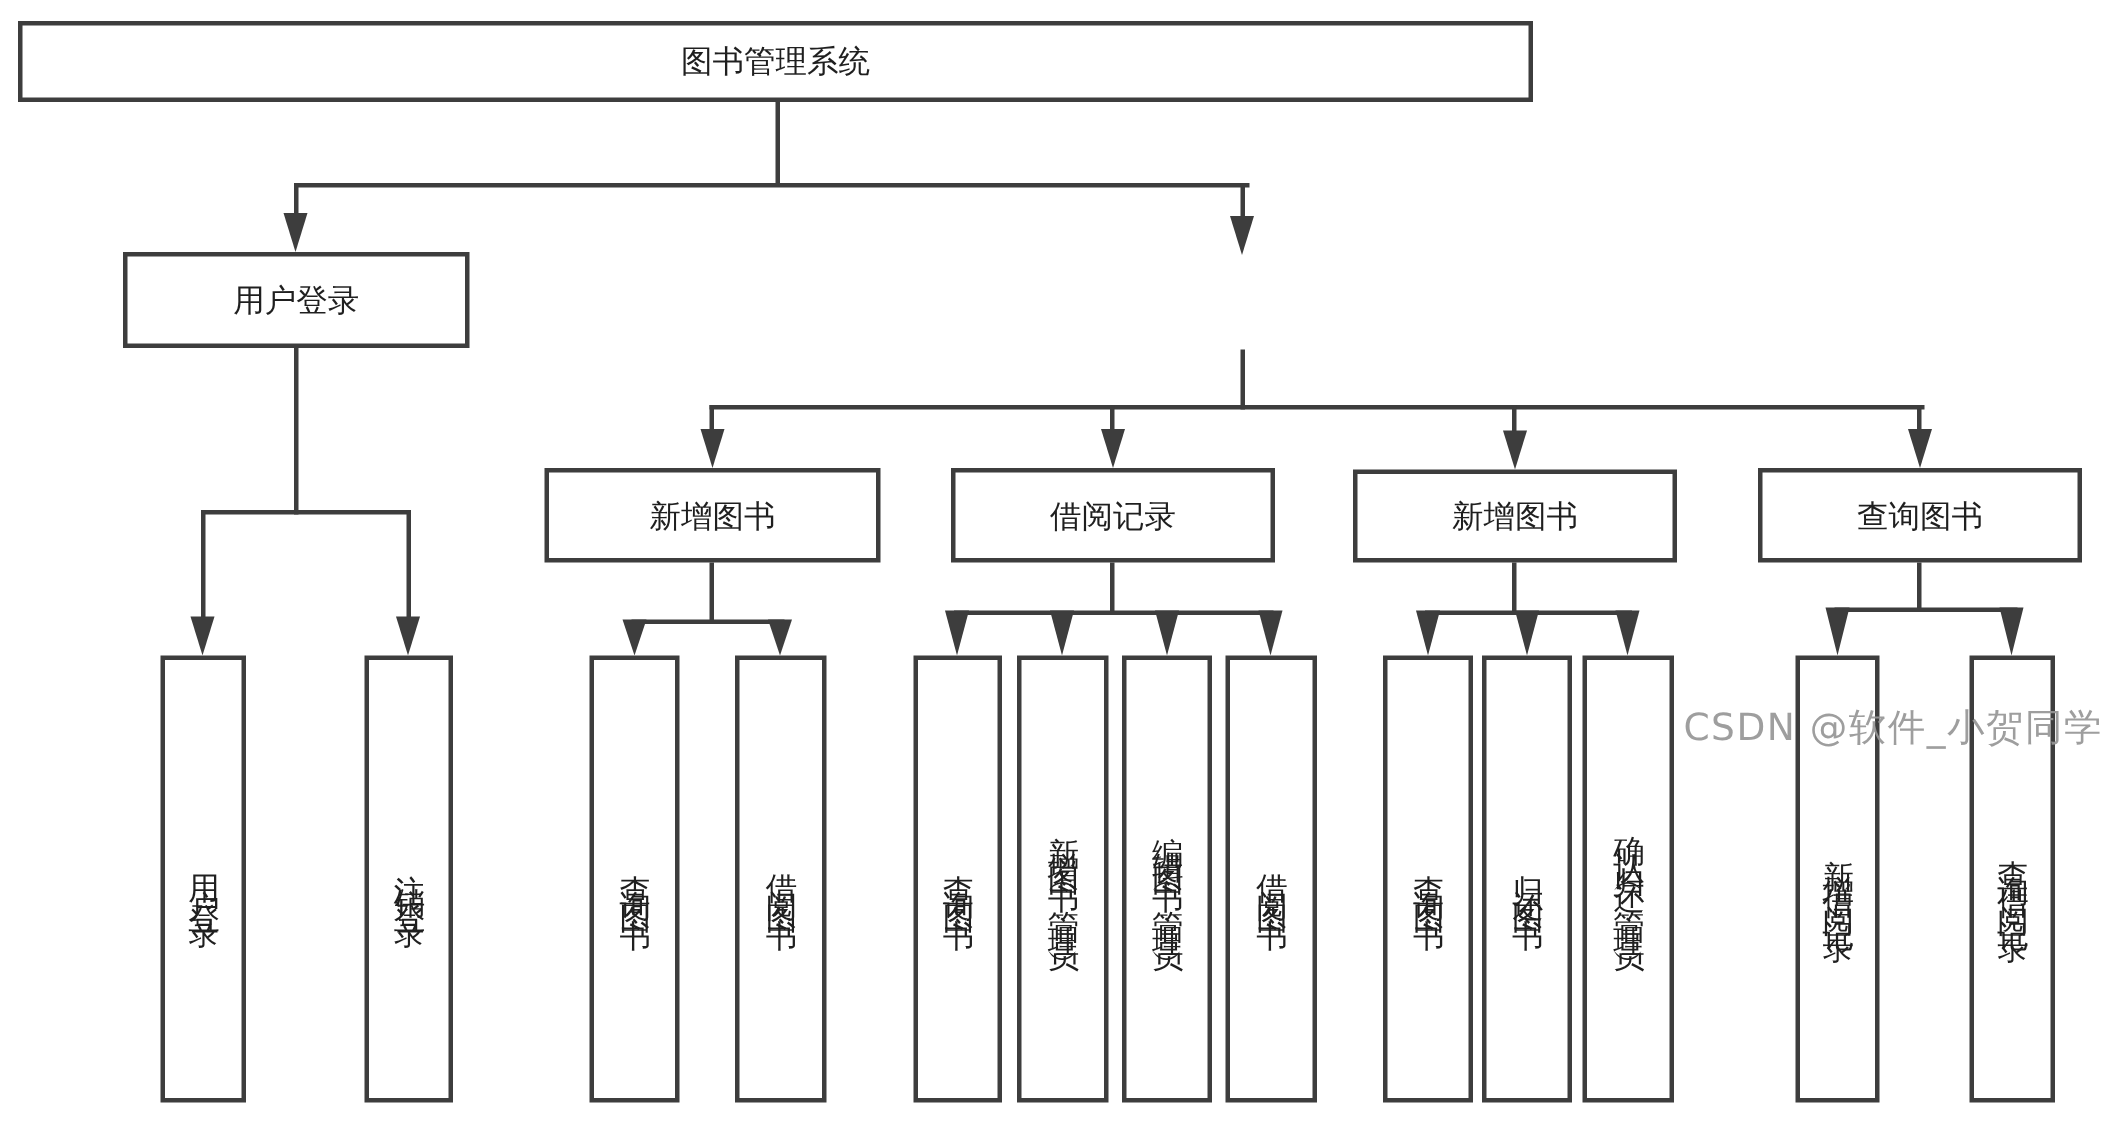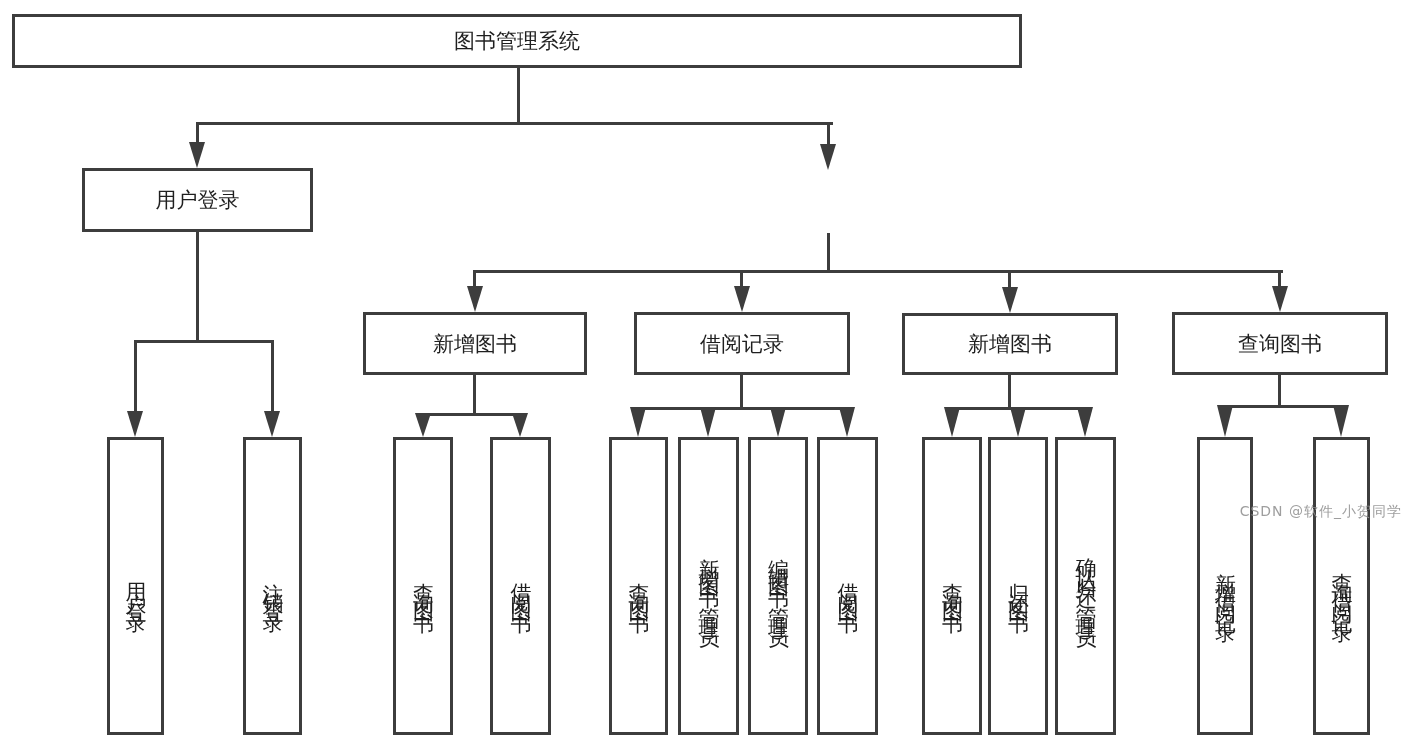--- a/index.html
+++ b/index.html
@@ -29,22 +29,22 @@
     letter-spacing:10px;line-height:1;
   }
   .vl{position:absolute;width:3px;background:var(--line);}
   .hl{position:absolute;height:3px;background:var(--line);}
   .ar{
     position:absolute;width:0;height:0;
     border-left:8px solid transparent;border-right:8px solid transparent;
     border-top:26px solid var(--line);
   }
   .wm{
-    position:absolute;right:3px;bottom:4px;z-index:9;
-    font-size:14px;color:rgba(150,150,150,0.92);letter-spacing:1px;
+    position:absolute;right:3px;bottom:24px;z-index:9;
+    font-size:25px;color:rgba(150,150,150,0.92);letter-spacing:1px;
     white-space:nowrap;
   }
 </style>
 </head>
 <body>
 
 <div class="canvas">
 
   <div class="b" style="left:12px;top:14px;width:1010px;height:54px">
     <span>图书管理系统</span>

